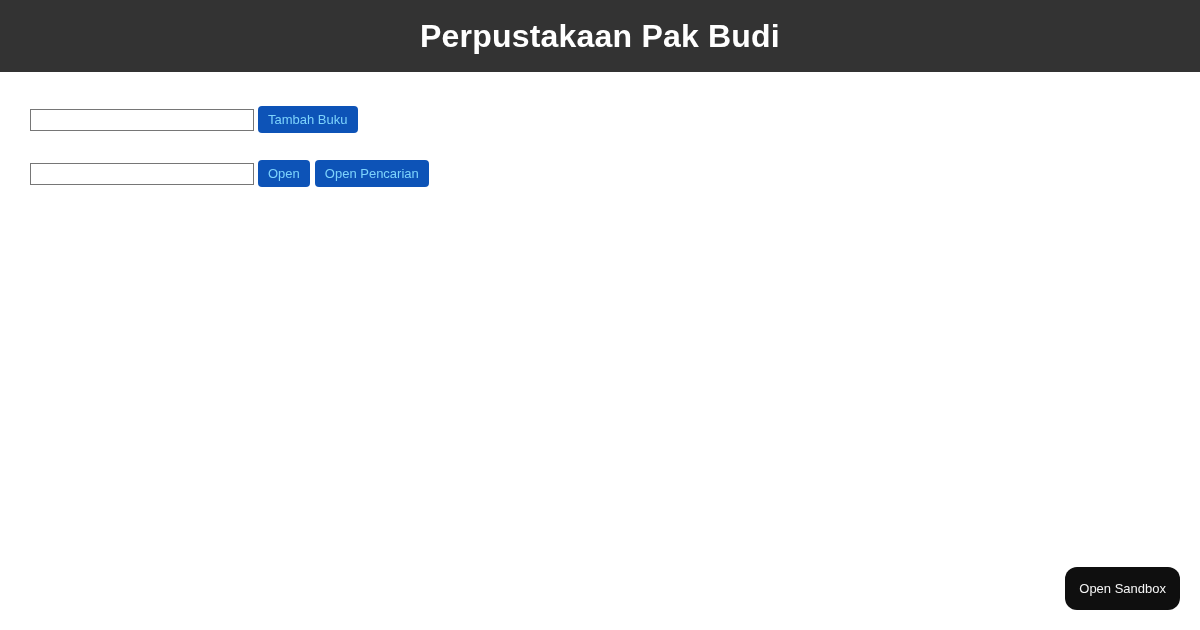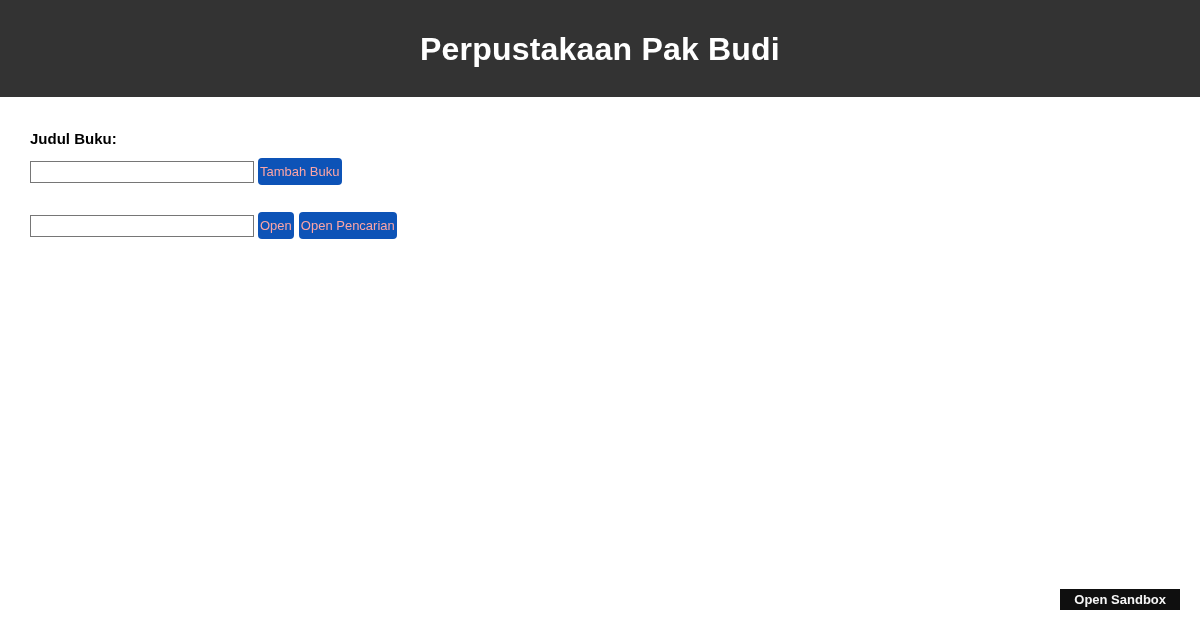--- a/index.html
+++ b/index.html
@@ -10,21 +10,21 @@
     width: 1200px;
     height: 630px;
     background: #ffffff;
     font-family: "Liberation Sans", sans-serif;
     overflow: hidden;
     position: relative;
   }
 
   
   .app-header {
-    height: 97px;
+    height: 72px;
     background: #333333;
     display: flex;
     align-items: center;
     justify-content: center;
   }
   .app-title {
     color: #ffffff;
     font-size: 32px;
     font-weight: bold;
     letter-spacing: 0.2px;
@@ -67,27 +67,27 @@
     font-family: "Liberation Sans", sans-serif;
     font-size: 13px;
     color: #000000;
     padding: 1px 3px;
     border-radius: 0;
     outline: none;
   }
 
   .btn-primary {
     background: #0d53b7;
-    color: #fca5a5;
+    color: #7dd3fc;
     border: none;
     border-radius: 4px;
     font-family: "Liberation Sans", sans-serif;
     font-size: 13px;
     line-height: 1;
-    padding: 7px 2px;
+    padding: 7px 10px;
     cursor: pointer;
     white-space: nowrap;
   }
 
   .gap-4 { margin-left: 4px; }
   .gap-5 { margin-left: 5px; }
 
   
   .list-section {
     margin-top: 45px;
@@ -108,41 +108,39 @@
   }
 
   
   .sandbox-btn {
     position: absolute;
     right: 20px;
     bottom: 20px;
     background: #0f0f0f;
     color: #f5f5f5;
     border: none;
-    border-radius: 0;
+    border-radius: 12px;
     font-family: "Liberation Sans", sans-serif;
     font-size: 13px;
     line-height: 1;
-    padding: 4px 14px;
+    padding: 15px 14px;
     cursor: pointer;
     white-space: nowrap;
-    font-weight: bold;
   }
 </style>
 </head>
 <body>
 
 <header class="app-header" style="background: rgb(51, 51, 51);">
   <h1 class="app-title">Perpustakaan Pak Budi</h1>
 </header>
 
 <main class="content">
 
   <section class="form-group first">
-    <label class="field-label">Judul Buku:</label>
     <div class="field-row">
       <input class="text-input" type="text" placeholder="" style="">
       <button class="btn-primary gap-4" style="background: rgb(13, 83, 183);">Tambah Buku</button>
     </div>
   </section>
 
   <section class="form-group second">
     <div class="field-row">
       <input class="text-input" type="text" placeholder="" style="">
       <button class="btn-primary gap-4" style="background: rgb(13, 83, 183);">Open</button>

